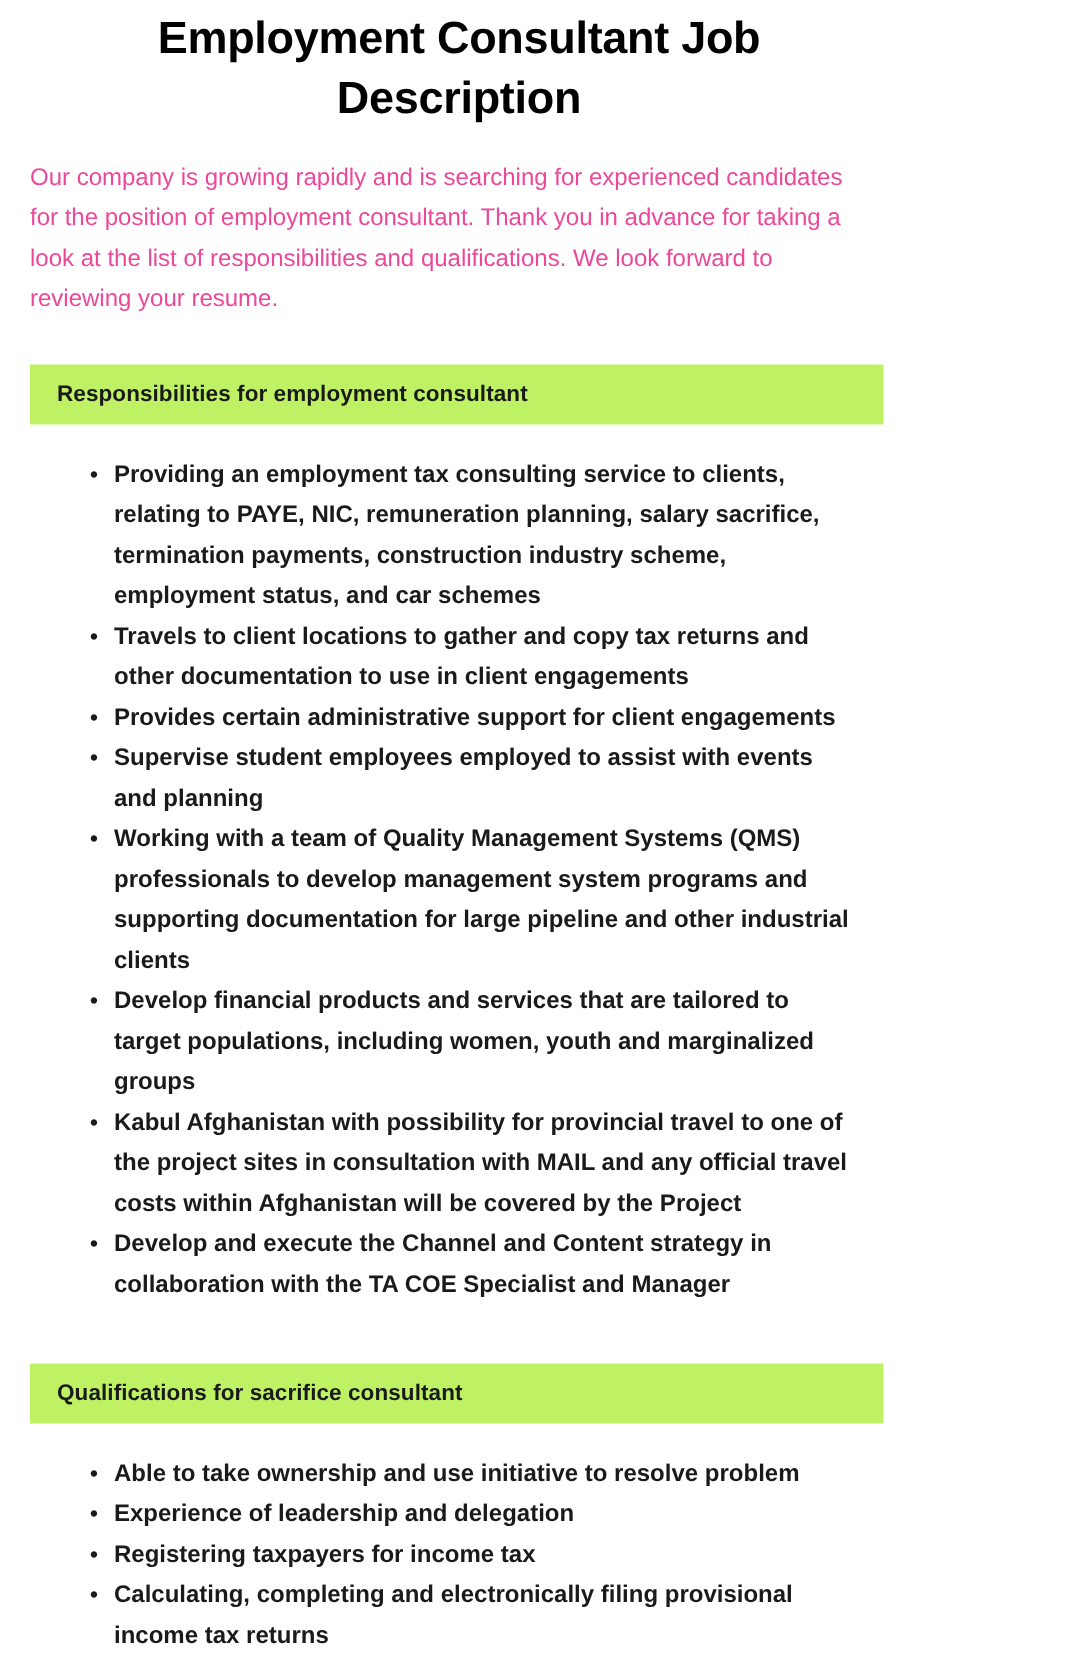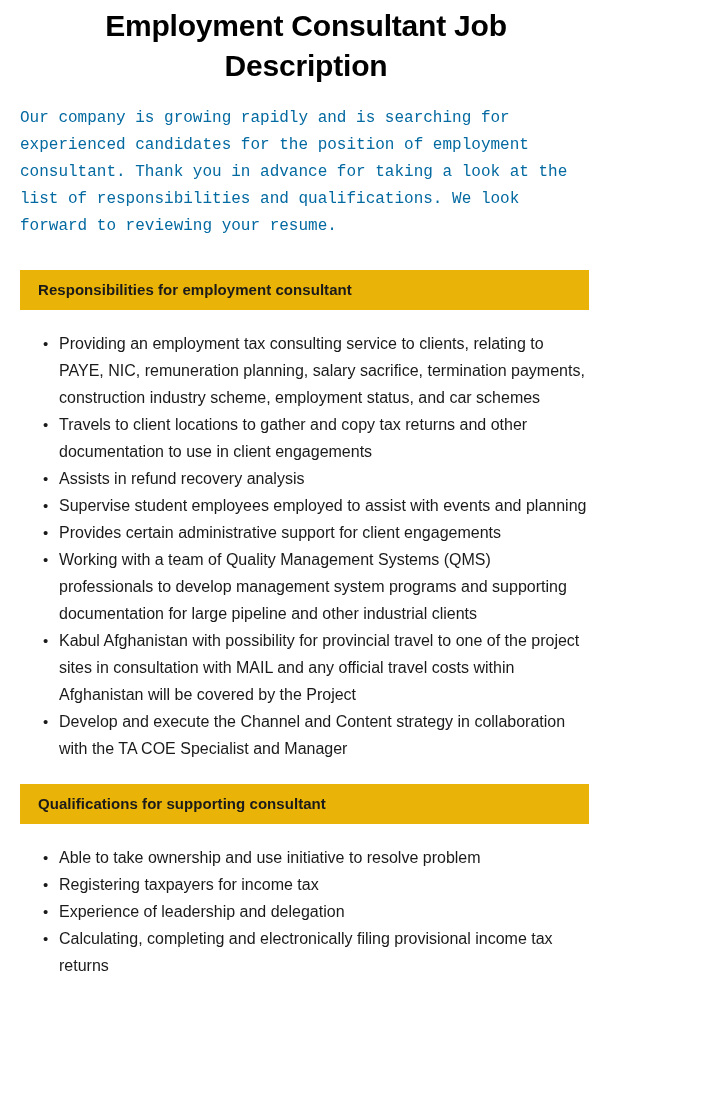--- a/index.html
+++ b/index.html
@@ -32,33 +32,32 @@
     color: #000000;
     margin: 0;
     padding: 6px 20px 0 20px;
     line-height: 40px;
   }
 
   
   .intro {
     font-size: 16px;
     line-height: 27px;
-    color: #0369a1;
+    color: #ec4899;
     margin: 0;
     padding: 19px 36px 0 20px;
     text-align: left;
-    font-family: Liberation Mono, monospace;
   }
 
   
   .section {
     margin: 0;
   }
   .section-band {
-    background: #eab308;
+    background: #bef264;
     margin: 0 23px 0 20px;
     height: 40px;
     display: flex;
     align-items: center;
     box-sizing: border-box;
     padding: 0 18px;
   }
   .section-band-title {
     font-size: 15px;
     font-weight: 700;
@@ -68,21 +67,22 @@
   }
 
   
   .band-gap-first { height: 30px; }
   .band-gap-next  { height: 22px; }
 
   
   ul.bullets {
     list-style: none;
     margin: 0;
-    padding: 0;
+    padding: 17px;
+    font-weight: bold;
   }
   ul.bullets.first-list { padding-top: 20px; }
 
   ul.bullets li {
     position: relative;
     font-size: 16px;
     line-height: 27px;
     color: #1a1a1a;
     padding-left: 59px;
     padding-right: 24px;
@@ -108,35 +108,35 @@
   <p class="intro">Our company is growing rapidly and is searching for experienced candidates for the position of employment consultant. Thank you in advance for taking a look at the list of responsibilities and qualifications. We look forward to reviewing your resume.</p>
 
   <div class="band-gap-first"></div>
   <div class="section">
     <div class="section-band">
       <span class="section-band-title">Responsibilities for employment consultant</span>
     </div>
     <ul class="bullets first-list">
       <li>Providing an employment tax consulting service to clients, relating to PAYE, NIC, remuneration planning, salary sacrifice, termination payments, construction industry scheme, employment status, and car schemes</li>
       <li>Travels to client locations to gather and copy tax returns and other documentation to use in client engagements</li>
-      <li>Assists in refund recovery analysis</li>
+      <li>Provides certain administrative support for client engagements</li>
       <li>Supervise student employees employed to assist with events and planning</li>
-      <li>Provides certain administrative support for client engagements</li>
       <li>Working with a team of Quality Management Systems (QMS) professionals to develop management system programs and supporting documentation for large pipeline and other industrial clients</li>
+      <li>Develop financial products and services that are tailored to target populations, including women, youth and marginalized groups</li>
       <li>Kabul Afghanistan with possibility for provincial travel to one of the project sites in consultation with MAIL and any official travel costs within Afghanistan will be covered by the Project</li>
       <li>Develop and execute the Channel and Content strategy in collaboration with the TA COE Specialist and Manager</li>
     </ul>
   </div>
 
   <div class="band-gap-next"></div>
   <div class="section">
     <div class="section-band">
-      <span class="section-band-title">Qualifications for supporting consultant</span>
+      <span class="section-band-title">Qualifications for sacrifice consultant</span>
     </div>
     <ul class="bullets first-list">
       <li>Able to take ownership and use initiative to resolve problem</li>
+      <li>Experience of leadership and delegation</li>
       <li>Registering taxpayers for income tax</li>
-      <li>Experience of leadership and delegation</li>
       <li>Calculating, completing and electronically filing provisional income tax returns</li>
     </ul>
   </div>
 
 </div>
 
 </body></html>

